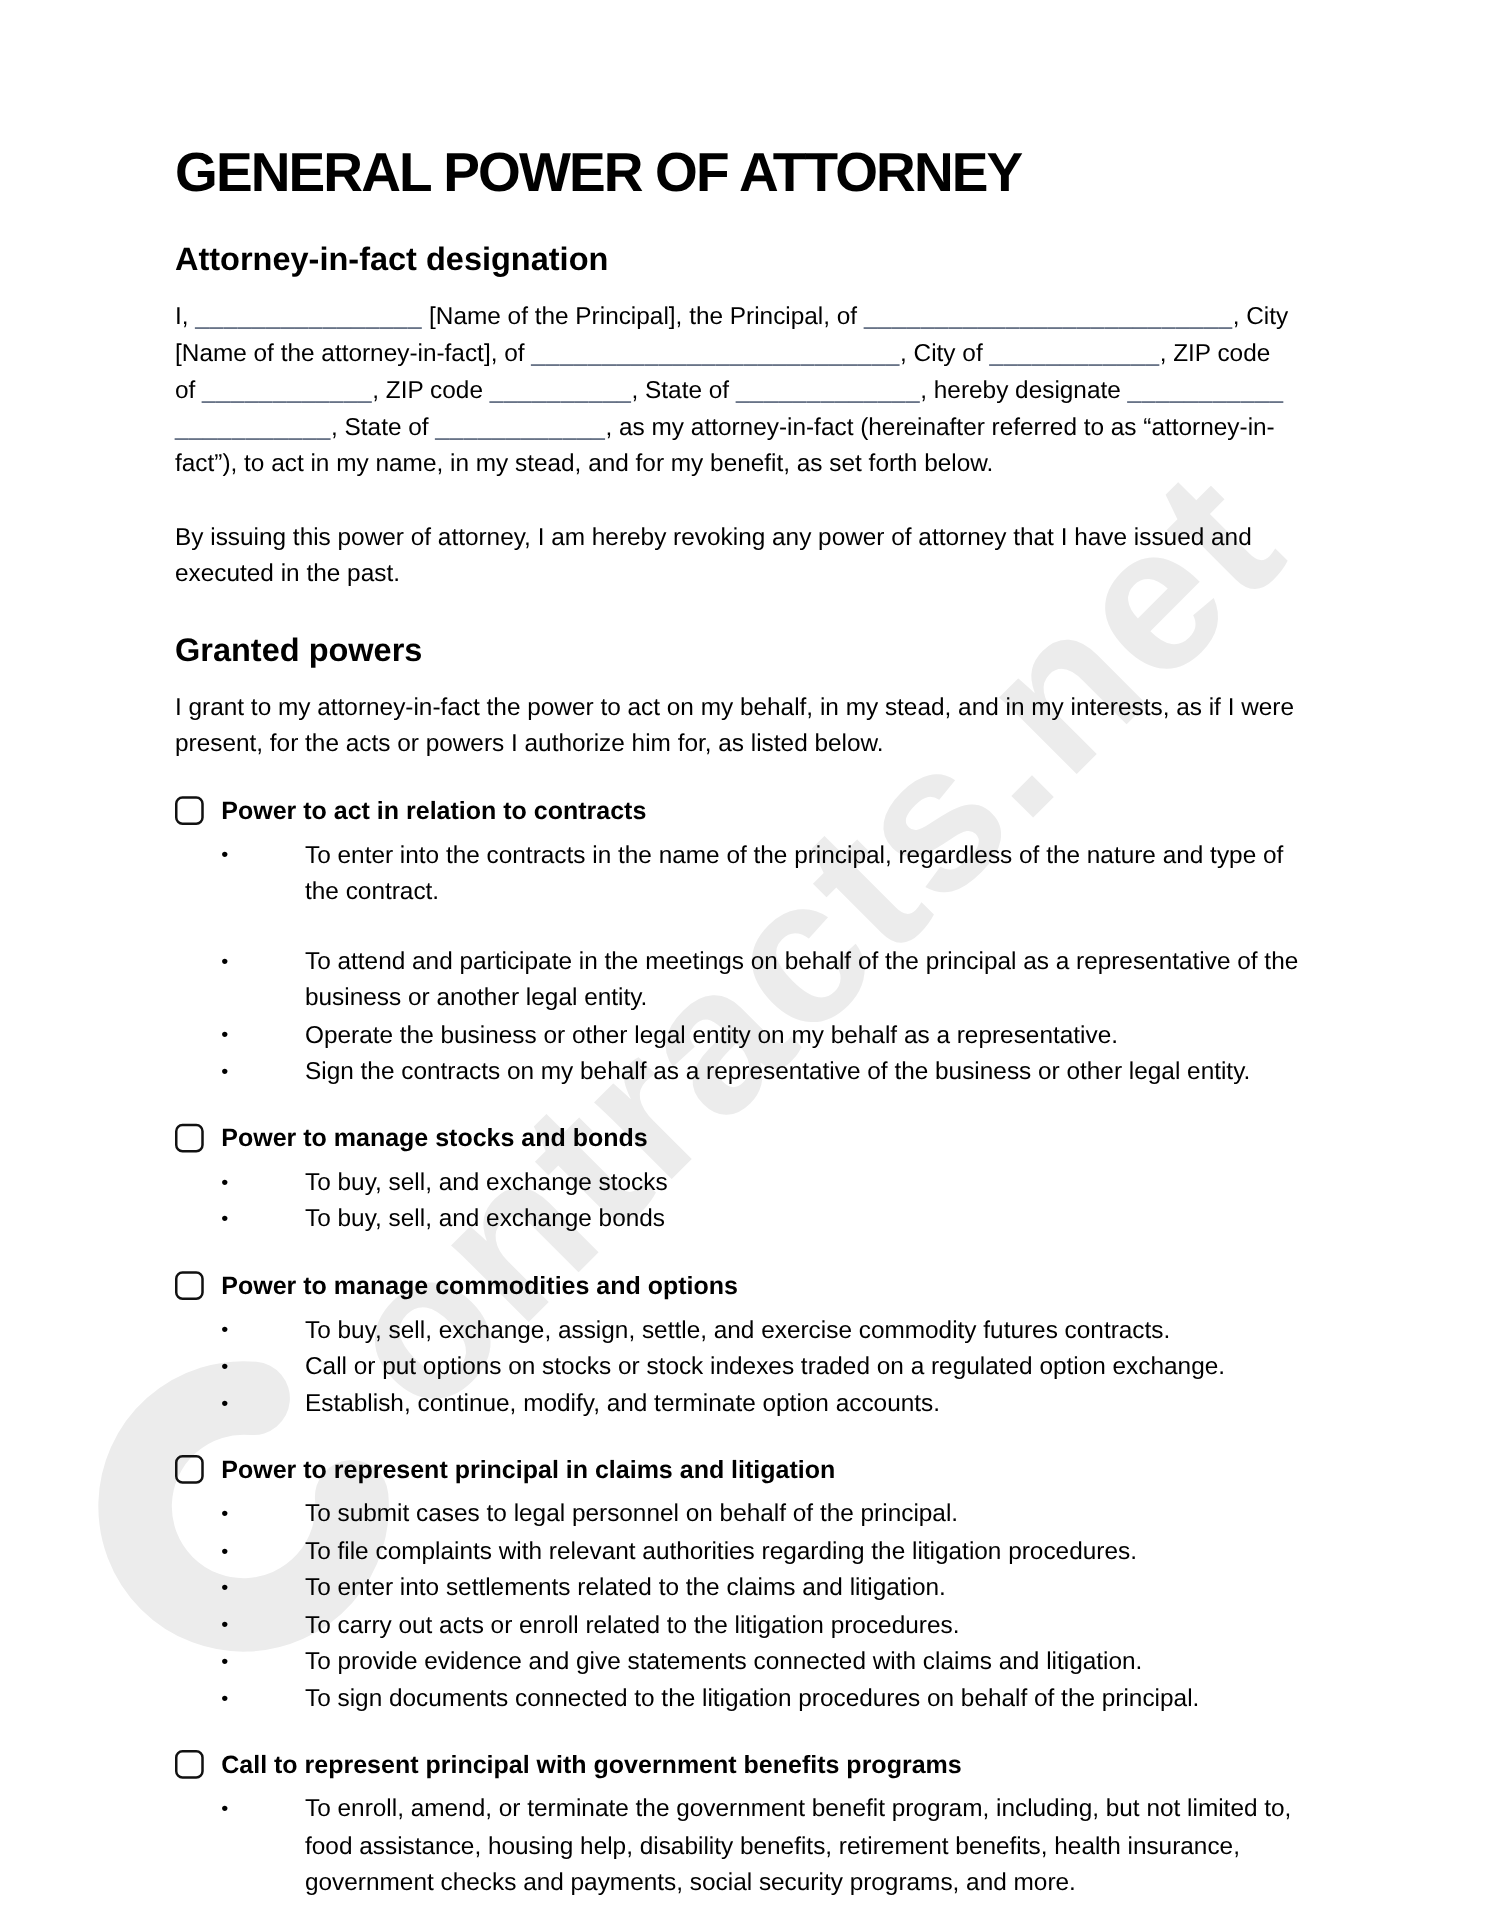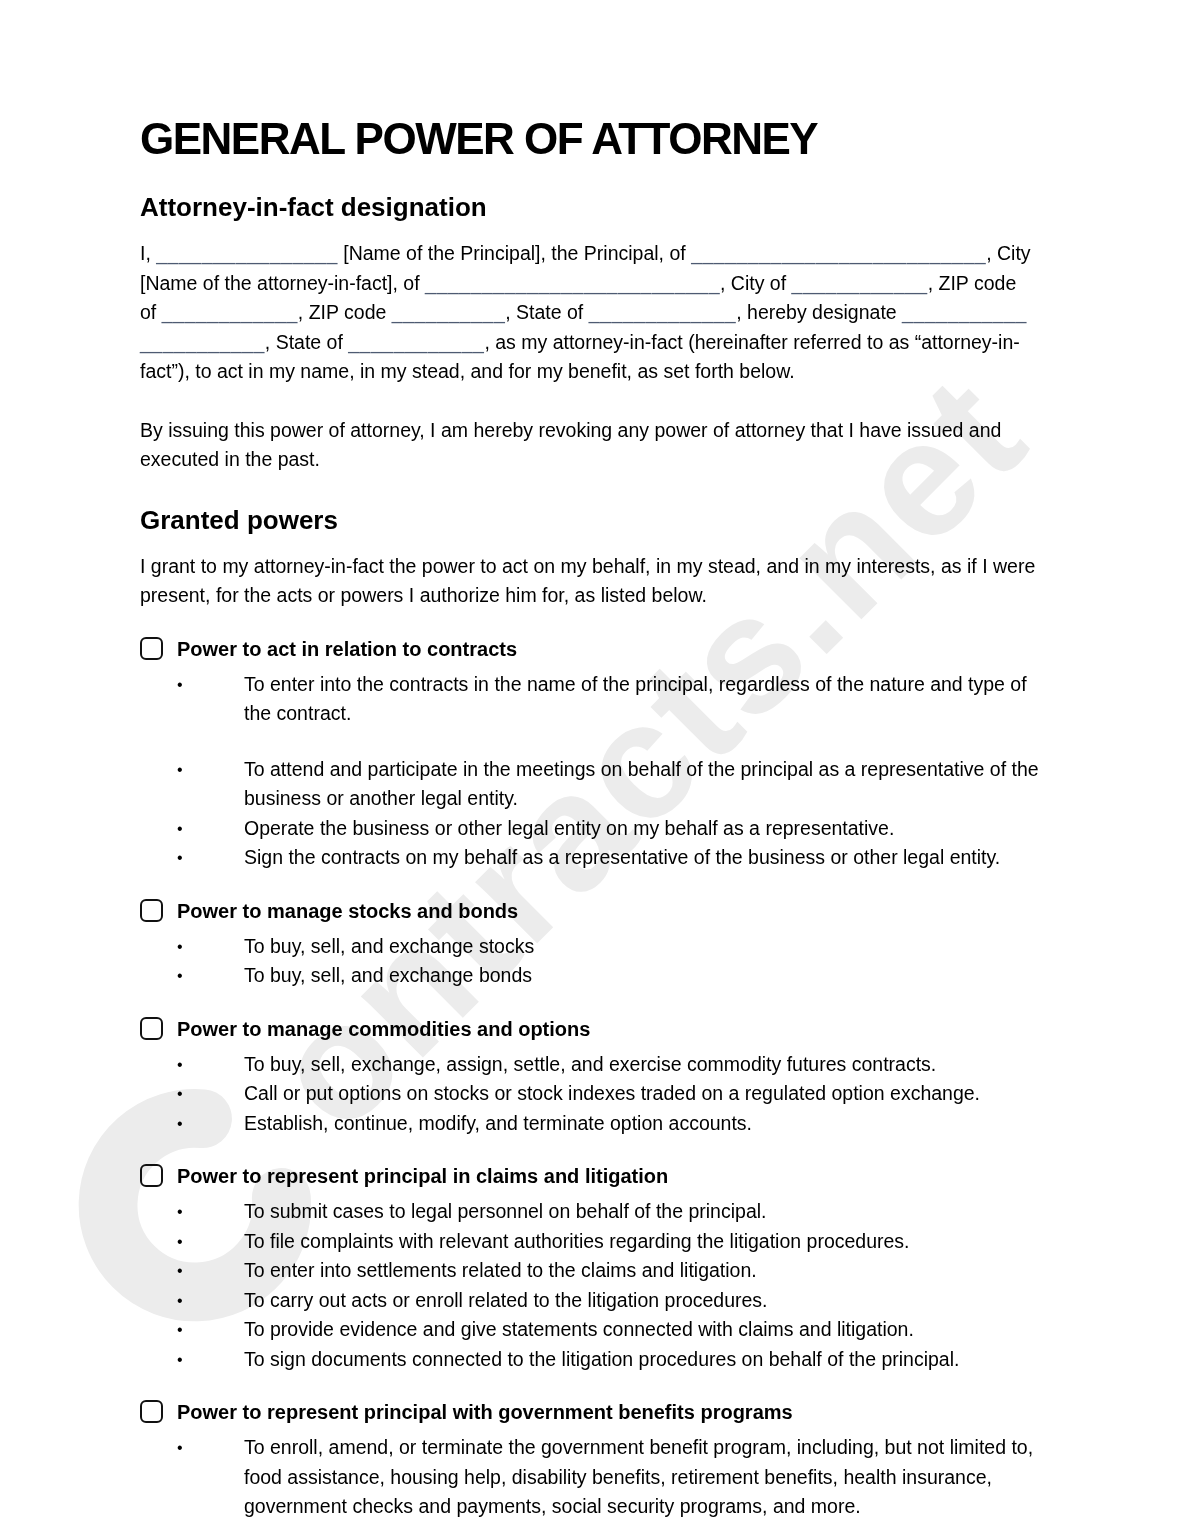--- a/index.html
+++ b/index.html
@@ -224,21 +224,21 @@
             <div class="bullet-row">
               <span class="dot">•</span>
               <span class="btext">To sign documents connected to the litigation procedures on behalf of the principal.</span>
             </div>
           </div>
   </div>
 
   <div class="power-block">
     <div class="power-head">
       <div class="checkbox" role="checkbox" aria-checked="false"></div>
-      <div class="power-label">Power to represent principal with government benefits programs</div>
+      <div class="power-label">Call to represent principal with government benefits programs</div>
     </div>
     <div class="bullets">
             <div class="bullet-row">
               <span class="dot">•</span>
               <span class="btext">To enroll, amend, or terminate the government benefit program, including, but not limited to, food assistance, housing help, disability benefits, retirement benefits, health insurance, government checks and payments, social security programs, and more.</span>
             </div>
           </div>
   </div>
 </div>
 

